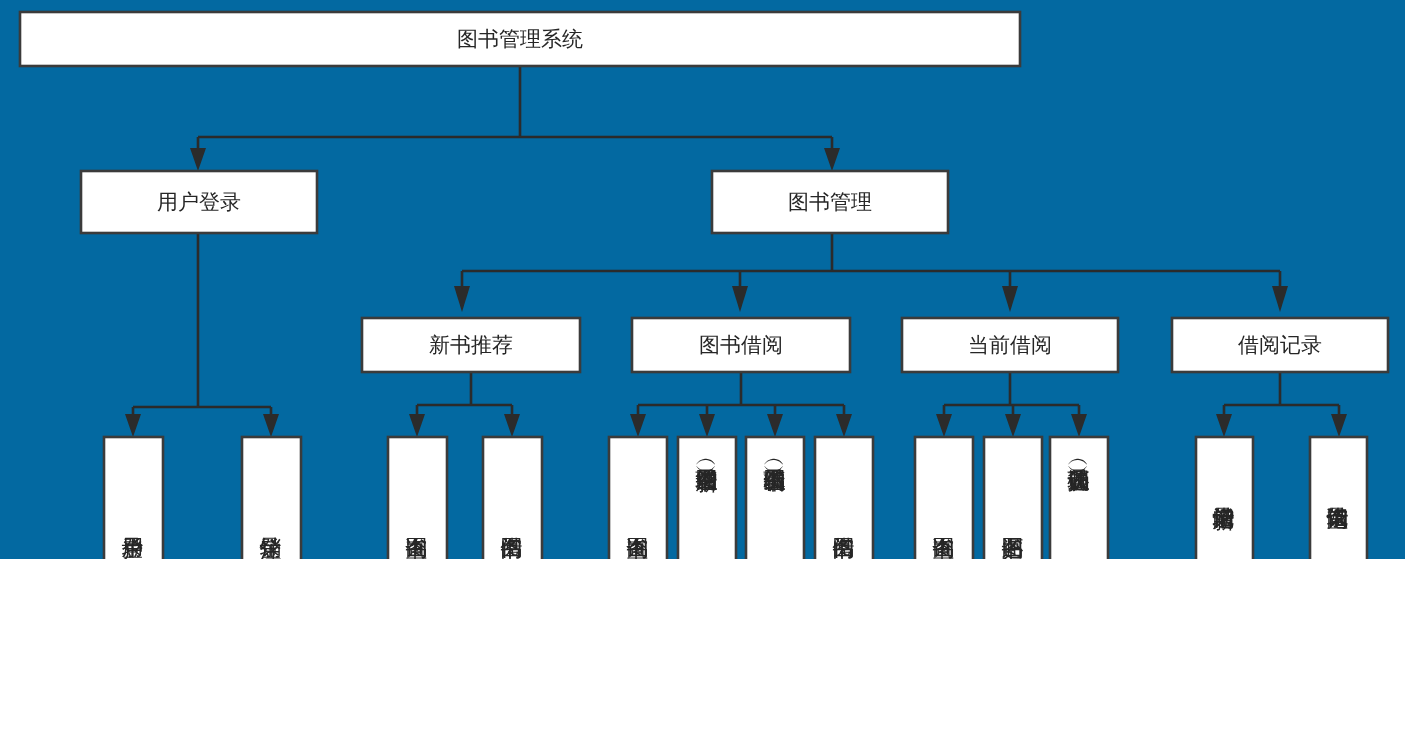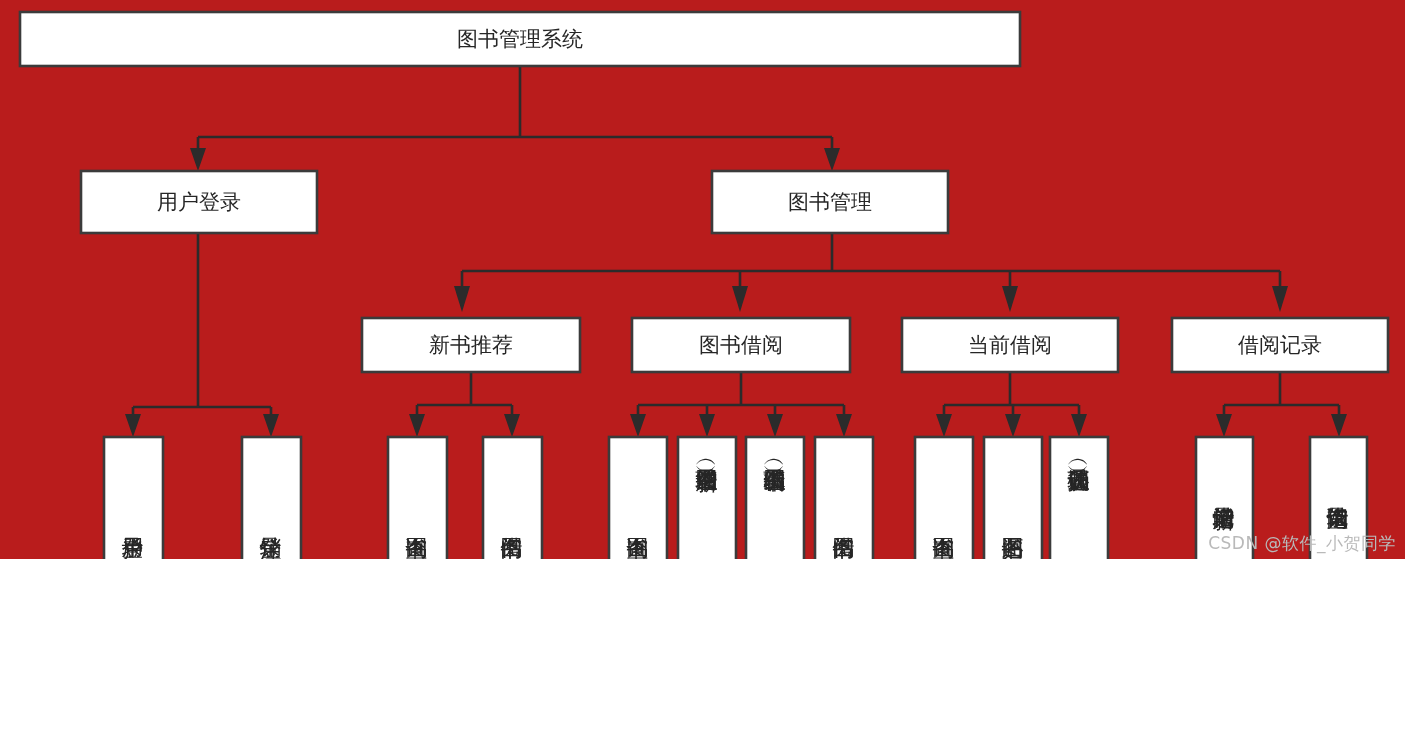--- a/index.html
+++ b/index.html
@@ -8,21 +8,21 @@
     padding: 0;
     background: #ffffff;
   }
   body {
     font-family: "DejaVu Sans", "Liberation Sans", sans-serif;
   }
   #diagram-root {
     position: relative;
     width: 1405px;
     height: 559px;
-    background: #b91c1c;
+    background: #0369a1;
     overflow: hidden;
   }
   svg#flow {
     position: absolute;
     left: 0;
     top: 0;
     width: 1405px;
     height: 747px;
     display: block;
   }
@@ -228,14 +228,13 @@
     <g>
       <rect class="node-rect" x="1196" y="437" width="57" height="298"></rect>
       <text class="node-label-vert" x="1224" y="490" writing-mode="tb" glyph-orientation-vertical="0">新增借阅记录</text>
     </g>
     <g>
       <rect class="node-rect" x="1310" y="437" width="57" height="298"></rect>
       <text class="node-label-vert" x="1338" y="490" writing-mode="tb" glyph-orientation-vertical="0">查询借阅记录</text>
     </g>
   </svg>
 
-  <div class="watermark">CSDN @软件_小贺同学</div>
 </div>
 
 </body></html>

